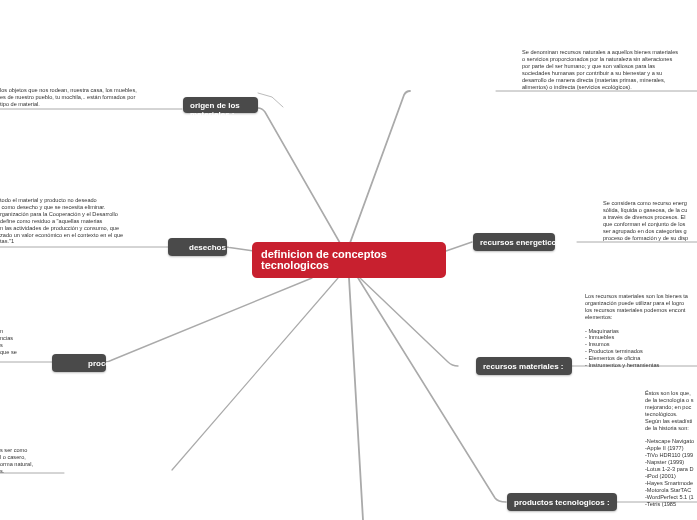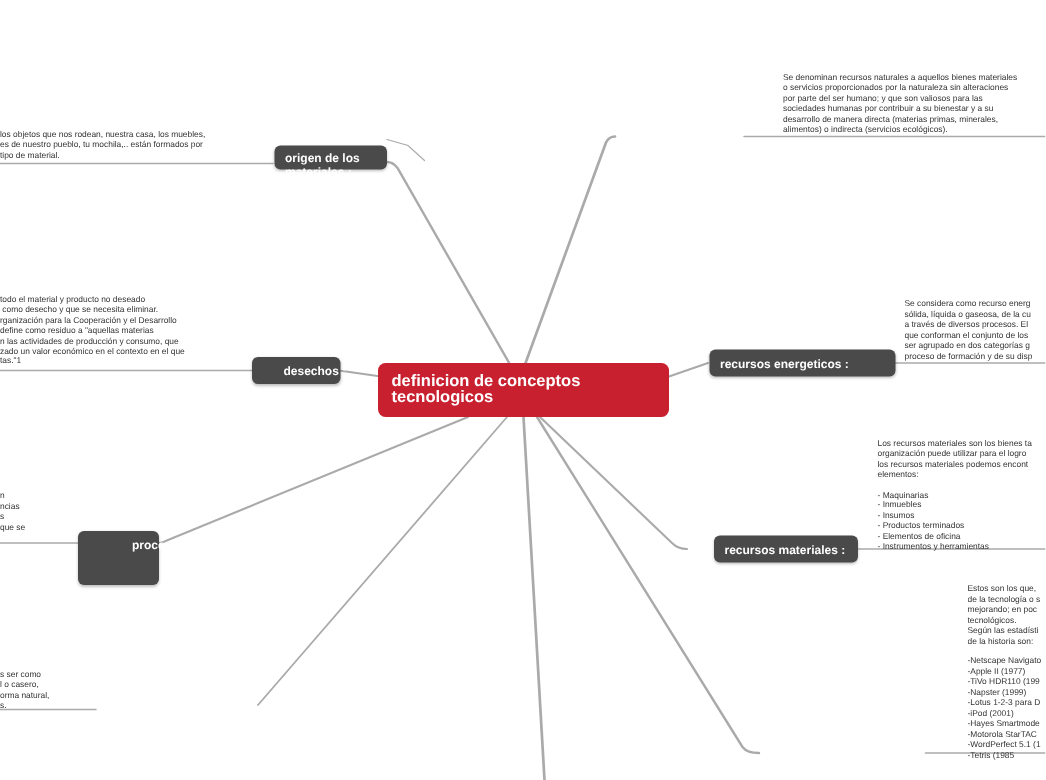--- a/index.html
+++ b/index.html
@@ -158,17 +158,18 @@
 -Hayes Smartmode
 -Motorola StarTAC
 -WordPerfect 5.1 (1
 -Tetris (1985</div>
 
   <div class="central">definicion de conceptos tecnologicos</div>
 
   <div class="topic" style="left:183px; top:97px; width:75px; height:16px; white-space:pre; padding:4px 7px;">origen de los
 materiales :</div>
   <div class="topic" style="left:168px; top:238px; width:59px; height:18px;padding-left:21px;">desechos :</div>
-  <div class="topic" style="left:52px; top:354px; width:54px; height:36px;padding-left:36px;">procesos :</div>
-  <div class="topic" style="left:473px; top:233px; width:124px; height:18px;">recursos energeticos :</div>
+  <div class="topic" style="left:52px; top:354px; width:54px; height:18px;padding-left:36px;">procesos :</div>
+  <div class="topic" style="left:473px; top:233px; width:82px; height:18px;">recursos energeticos :</div>
   <div class="topic" style="left:460px; top:357px; width:96px; height:18px;margin-left:16px;">recursos materiales :</div>
+  <div class="topic" style="left:507px; top:493px; width:110px; height:18px;">productos tecnologicos :</div>
 
 </div>
 
 </body></html>

